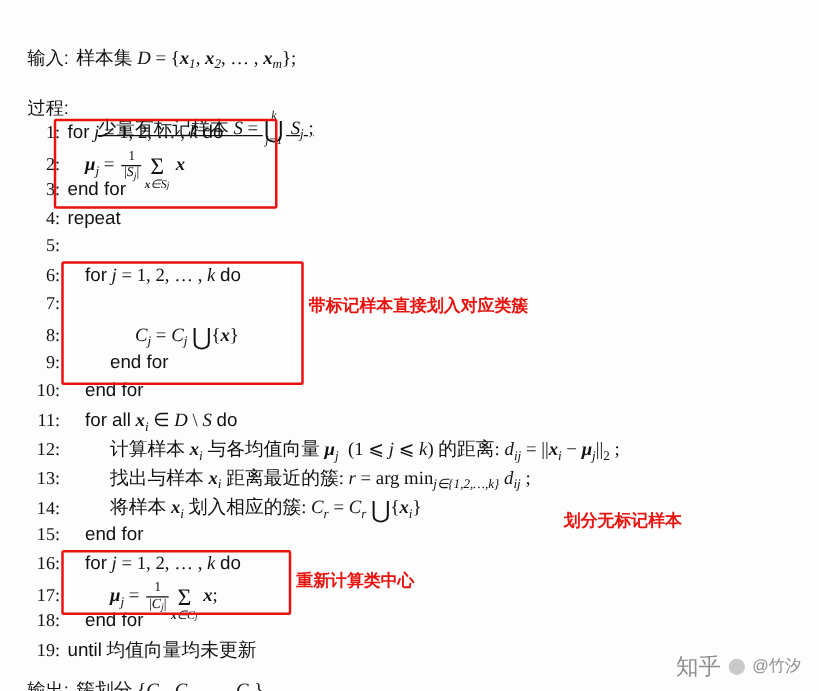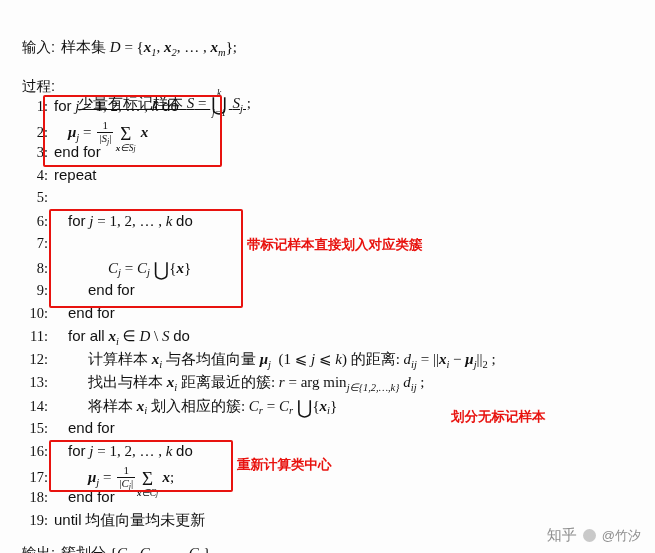--- a/index.html
+++ b/index.html
@@ -153,21 +153,21 @@
     bottom: 8px;
     display: flex;
     align-items: center;
     gap: 6px;
     color: #8e8e8e;
     font-family: "Liberation Sans", sans-serif;
     font-size: 13px;
   }
   .wm-logo {
     font-family: "Liberation Sans", sans-serif;
-    font-size: 15px;
+    font-size: 18px;
     color: #8e8e8e;
   }
   .wm-avatar {
     width: 13px;
     height: 13px;
     border-radius: 50%;
     background: #c9c9c9;
     display: inline-block;
   }
 </style>

